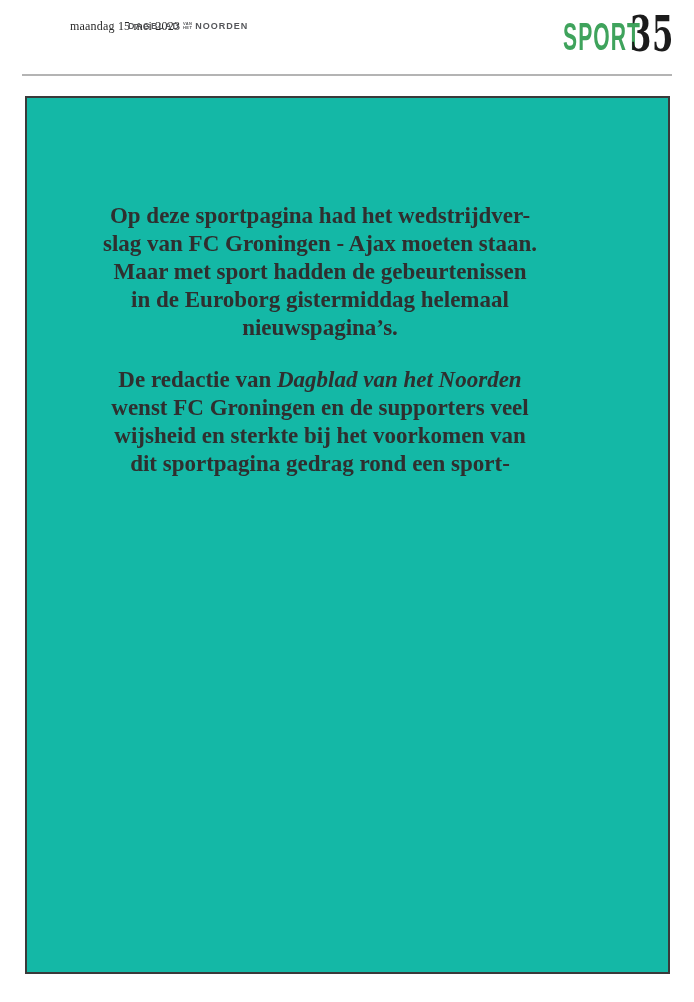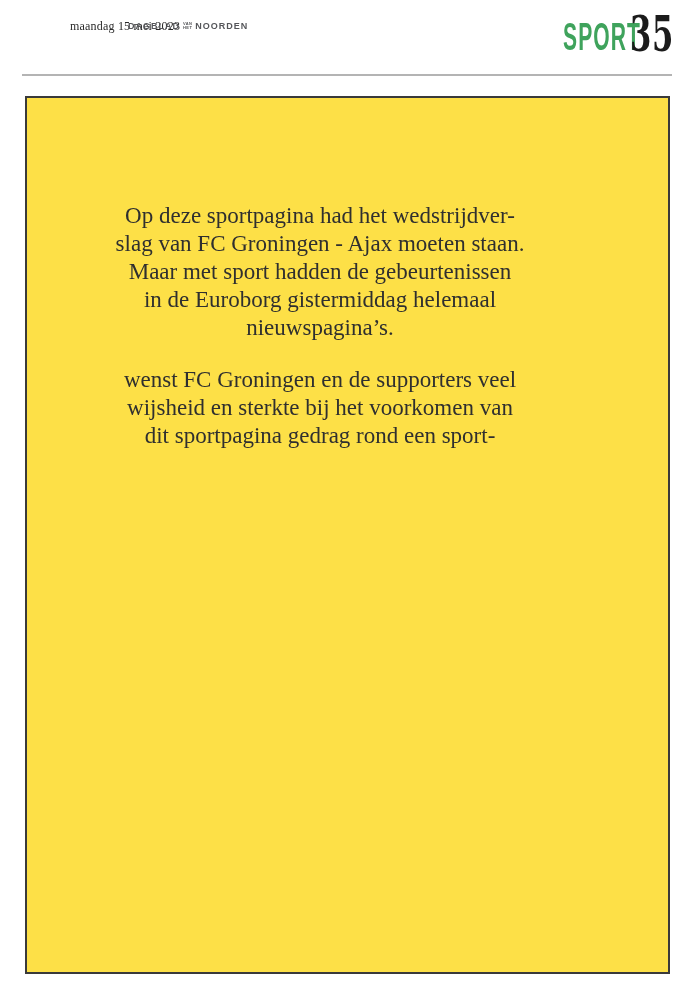--- a/index.html
+++ b/index.html
@@ -70,21 +70,22 @@
     width:650px;height:2px;
     background:var(--rule-gray);
   }
 
   
   .box{
     position:absolute;left:25px;top:96px;
     width:645px;height:878px;
     border:2px solid var(--box-border);
     box-sizing:border-box;
-    background:#fde047;
+    background:#14b8a6;
+    font-weight:bold;
   }
   .article{
     position:absolute;left:67px;top:104px;
     width:452px;
     font-size:23px;line-height:28px;
     color:var(--body-text);
     text-align:center;
   }
   .article .para{margin:0 0 24px 0;}
   .article .para:last-child{margin-bottom:0;}
@@ -118,20 +119,21 @@
   <div class="box">
     <div class="article" id="article">
         <div class="para">
           <div class="line"><span>Op deze sportpagina had het wedstrijdver-</span></div>
           <div class="line"><span>slag van FC Groningen - Ajax moeten staan.</span></div>
           <div class="line"><span>Maar met sport hadden de gebeurtenissen</span></div>
           <div class="line"><span>in de Euroborg gistermiddag helemaal</span></div>
           <div class="line"><span>nieuwspagina’s.</span></div>
         </div>
         <div class="para">
+          <div class="line"><span>De redactie van </span><span class="it">Dagblad van het Noorden</span></div>
           <div class="line"><span>wenst FC Groningen en de supporters veel</span></div>
           <div class="line"><span>wijsheid en sterkte bij het voorkomen van</span></div>
           <div class="line"><span>dit sportpagina gedrag rond een sport-</span></div>
         </div>
       </div>
   </div>
 
 </div>
 
 </body></html>

